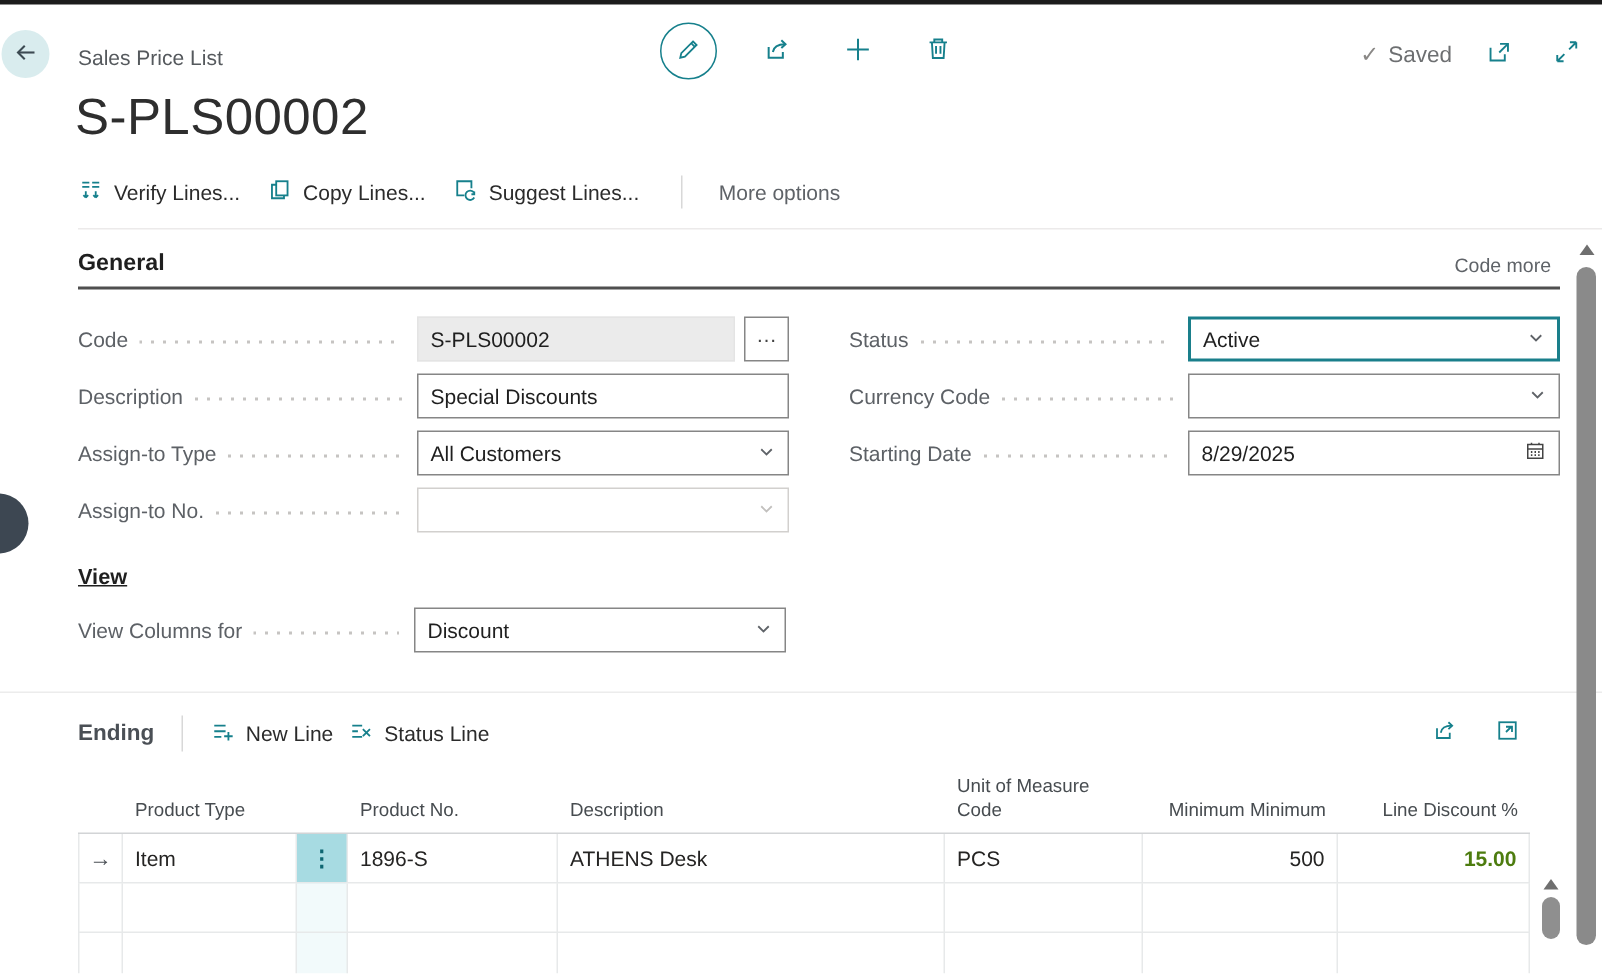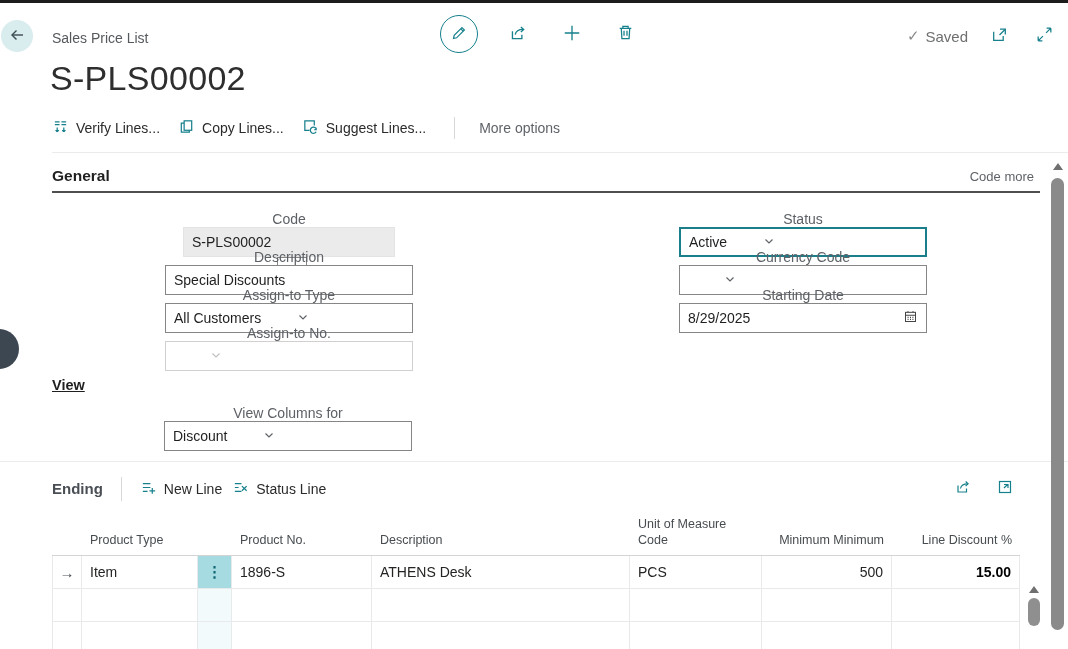--- a/index.html
+++ b/index.html
@@ -33,31 +33,31 @@
   .cmd-sep { width:1px; height:22px; background:#d8d8d8; margin:0 10px; }
   .more-opts { color:#5f6368; background:none; border:none; font-size:14px; cursor:pointer; font-family:inherit; }
 
   
   .sec-head { display:flex; justify-content:space-between; align-items:flex-end;
               margin:14px 28px 0 52px; border-bottom:2px solid #4f4f4f; padding-bottom:6px; }
   .sec-title { font-size:15.5px; font-weight:bold; color:#1f1f1f; }
   .show-more { font-size:13px; color:#5f6368; background:none; border:none; cursor:pointer; font-family:inherit; }
 
   .form-grid { display:grid; grid-template-columns:1fr 1fr; column-gap:40px; margin:18px 28px 0 52px; }
-  .frow { display:flex; align-items:center; height:30px; margin-bottom:8px;flex-direction:column; }
+  .frow { display:flex; align-items:center; height:30px; margin-bottom:8px; }
   .flabel { font-size:14px; color:#5d6166; white-space:nowrap; }
   .leader { flex:1; height:30px; position:relative; }
   .leader::after { content:""; position:absolute; left:8px; right:10px; top:16px; height:2px;
                    background-image:repeating-linear-gradient(90deg,#c6c4c2 0 2px,transparent 2px 8px); }
   .ctrl { width:248px; height:30px; border:1px solid #868686; background:#fff; display:flex;
           align-items:center; padding:0 8px; font-size:14px; color:#1f1f1f; flex:none; }
   .ctrl.readonly { width:212px; background:#ebebeb; border-color:#e4e4e4; }
   .assist-btn { width:30px; height:30px; margin-left:6px; border:1px solid #868686; background:#fff;
                 font-size:14px; color:#444; cursor:pointer; line-height:1; padding:0 0 6px 0; }
-  .dd { cursor:pointer;gap:36px; }
+  .dd { justify-content:space-between; cursor:pointer;gap:36px; }
   .dd .chev { color:#5f6368; flex:none; }
   .dd.focused { border:2px solid #1a7f8b; }
   .dd.disabled { border-color:#d2d0ce; }
   .dd.disabled .chev { color:#c2c0be; }
   .datefld { justify-content:space-between; cursor:pointer; }
   .datefld .cal { color:#444; flex:none; }
   input.ctrl { font-family:inherit; }
 
   .subsec-title { margin:14px 0 0 52px; font-size:14.5px; font-weight:bold; color:#1f1f1f;text-decoration:underline; }
   .view-row { margin:12px 28px 0 52px; width:472px; }
@@ -72,21 +72,21 @@
   
   .tbl { margin:10px 0 0 52px; width:968px; font-size:14px; }
   .thead, .tr { display:grid; grid-template-columns:30px 116px 34px 140px 258px 132px 130px 128px; }
   .th { display:flex; align-items:flex-end; padding:4px 8px 7px 8px; font-size:12.5px; color:#474c50;
         border-bottom:1px solid #d2d4d6; line-height:1.25; cursor:pointer; }
   .th.num { justify-content:flex-end; text-align:right; }
   .td { height:33px; display:flex; align-items:center; padding:0 8px; border-right:1px solid #e7e9ea;
         border-bottom:1px solid #e7e9ea; overflow:hidden; white-space:nowrap; }
   .td:first-child { border-left:1px solid #e7e9ea; }
   .td.num { justify-content:flex-end; }
-  .td.bold { font-weight:bold; color:#000000; }
+  .td.bold { font-weight:bold; color:#4d7c0f; }
   .rowind { color:#4a4f55; font-size:15px; justify-content:center; padding:0; }
   .menucell { justify-content:center; color:#0e6671; font-size:15px; padding:0; cursor:pointer; background:#f2fafb; }
   .menucell.sel { background:#a7dbe2; font-weight:bold; }
 
   
   .tbl-scroll { position:absolute; left:1026px; top:586px; width:16px; display:flex; flex-direction:column; align-items:center; }
   .tri-up { width:0; height:0; border-left:5px solid transparent; border-right:5px solid transparent;
             border-bottom:7px solid #6f6f6f; }
   .thumb-sm { margin-top:5px; width:12px; height:28px; background:#8f8f8f; border-radius:6px; }
   .page-scroll { position:absolute; right:3px; top:163px; width:15px; display:flex; flex-direction:column; align-items:center; }

